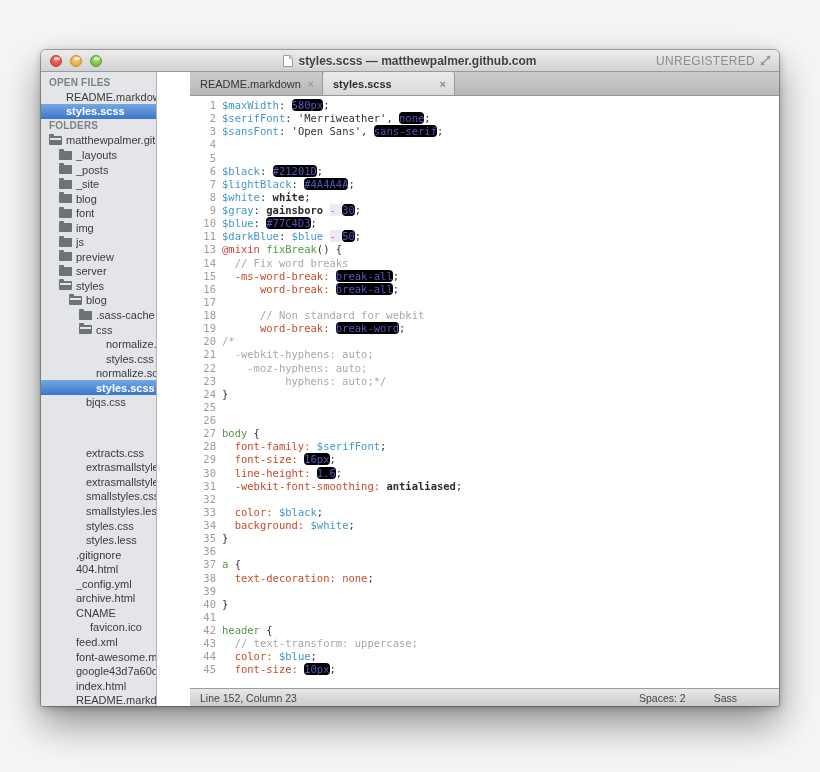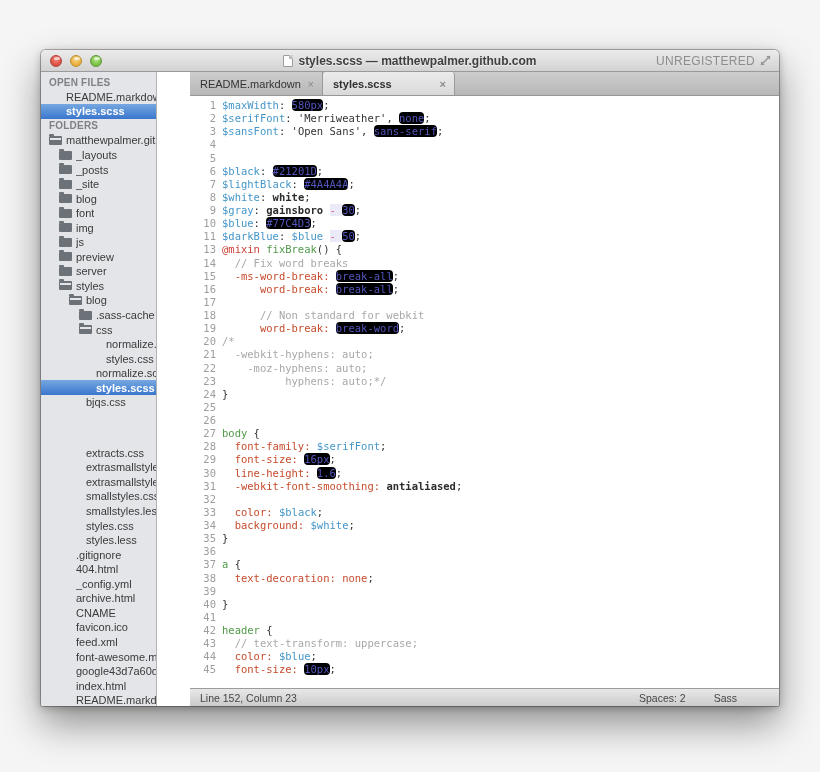--- a/index.html
+++ b/index.html
@@ -244,21 +244,21 @@
             </div>
             <div class="side-row" style="padding-left: 35px;">
               <span class="side-file-label">_config.yml</span>
             </div>
             <div class="side-row" style="padding-left: 35px;">
               <span class="side-file-label">archive.html</span>
             </div>
             <div class="side-row" style="padding-left: 35px;">
               <span class="side-file-label">CNAME</span>
             </div>
-            <div class="side-row" style="padding-left: 35px;">
+            <div class="side-row" style="padding-left: 35px; justify-content: center;">
               <span class="side-file-label">favicon.ico</span>
             </div>
             <div class="side-row" style="padding-left: 35px; text-align: right;">
               <span class="side-file-label">feed.xml</span>
             </div>
             <div class="side-row" style="padding-left: 35px;">
               <span class="side-file-label">font-awesome.min.c</span>
             </div>
             <div class="side-row" style="padding-left: 35px;">
               <span class="side-file-label">google43d7a60d80b</span>

